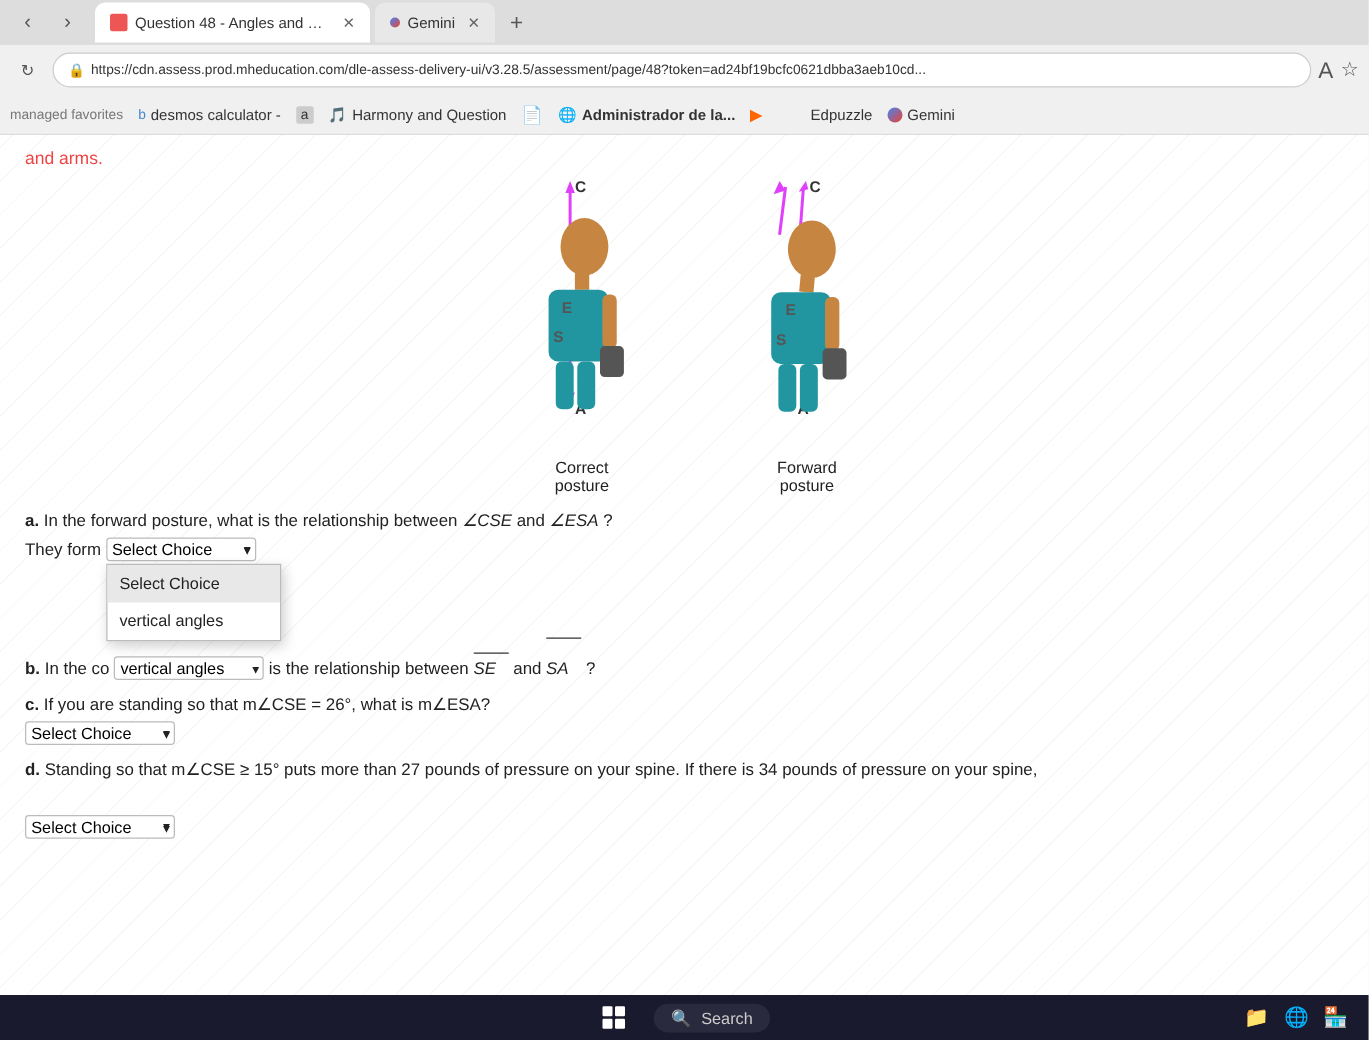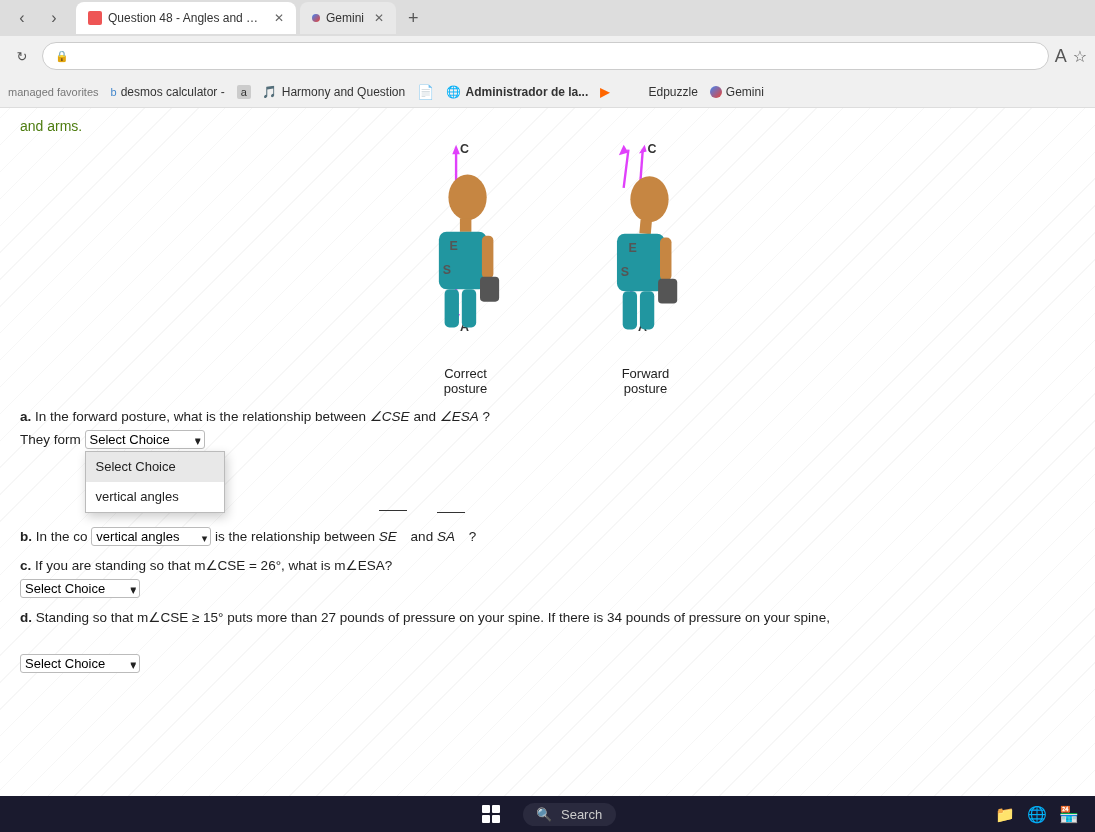--- a/index.html
+++ b/index.html
@@ -156,21 +156,21 @@
     }
 
     .content-area {
       position: relative;
       z-index: 1;
     }
 
     
     .header-text {
       font-size: 14px;
-      color: #4d7c0f;
+      color: #ef4444;
       margin-bottom: 6px;
     }
 
     
     .figures-row {
       display: flex;
       justify-content: center;
       gap: 60px;
       margin: 0 auto 10px;
       width: 500px;
@@ -342,20 +342,21 @@
       <span class="tab-close">✕</span>
     </div>
 
     <span class="tab-plus">+</span>
   </div>
 
   <div class="address-bar-row">
     <div class="nav-btn" style="font-size:13px;">↻</div>
     <div class="address-bar">
       <span class="address-bar-lock">🔒</span>
+      <span class="address-bar-text">https://cdn.assess.prod.mheducation.com/dle-assess-delivery-ui/v3.28.5/assessment/page/48?token=ad24bf19bcfc0621dbba3aeb10cd...</span>
     </div>
     <div style="font-size:18px;cursor:pointer;color:#555;">A</div>
     <div style="font-size:16px;cursor:pointer;color:#555;">☆</div>
   </div>
 
   <div class="favorites-bar">
     <span style="font-size:11px;color:#777;">managed favorites</span>
     <div class="fav-item">
       <span style="font-size:11px;color:#4488cc;">b</span>
       <span style="font-size:12px;">desmos calculator -</span>
@@ -496,21 +497,21 @@
       <div class="question-row" style="margin-top:58px;">
         <span class="question-label">b.</span>
         <span> In the co</span>
         <span style="position:relative;display:inline-block;">
           <select class="inline-select" style="border:1px solid #bbb;border-radius:3px;padding:1px 20px 1px 4px;font-size:13px;min-width:120px;appearance:none;-webkit-appearance:none;background:#fff;">
             <option>vertical angles</option>
           </select>
           <span style="position:absolute;right:4px;top:3px;pointer-events:none;font-size:11px;">▾</span>
         </span>
         <span>is the relationship between </span>
-        <span class="math-text" style="border-top:1.5px solid #333;padding-top:15px;display:inline-block;"><em>SE⃗</em></span>
+        <span class="math-text" style="border-top:1.5px solid #333;padding-top:1px;display:inline-block;"><em>SE⃗</em></span>
         <span> and </span>
         <span class="math-text" style="border-top:1.5px solid #333;padding-top:13px;display:inline-block;"><em>SA⃗</em></span>
         <span>?</span>
       </div>
 
       <div class="question-row">
         <span class="question-label">c.</span>
         <span>If you are standing so that m∠CSE = 26°, what is m∠ESA?</span>
         <br>
         <span class="select-wrapper" style="position:relative;display:inline-block;">

